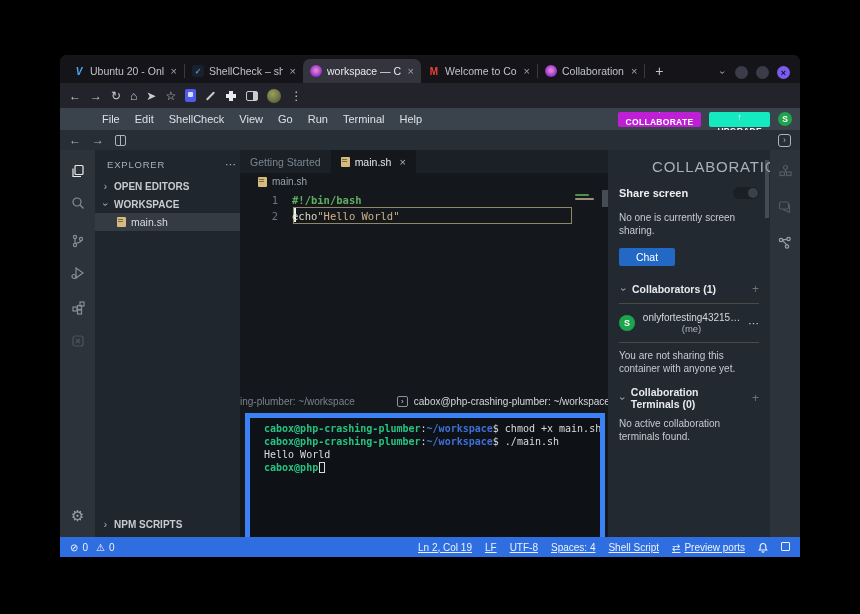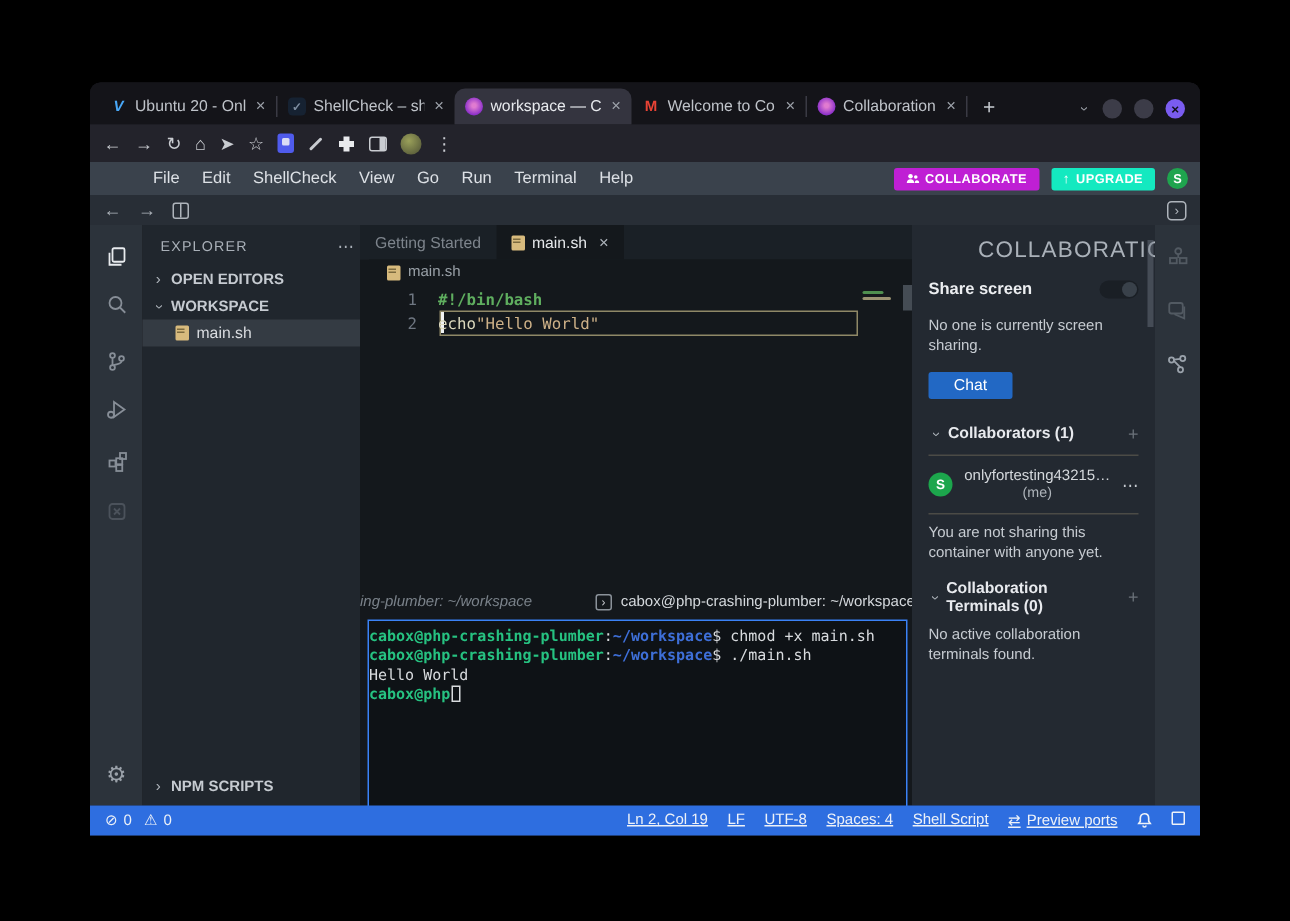--- a/index.html
+++ b/index.html
@@ -52,21 +52,21 @@
   .sidebaricon:after { content:""; position:absolute; right:0; top:0; width:4px; height:8px; background:#c9ccd1; }
   .bavatar { width:14px; height:14px; border-radius:50%;
     background:radial-gradient(circle at 40% 35%, #9aa05a, #4c4f34); }
 
   
   #menubar { position:absolute; left:0; top:53px; right:0; height:22px; background:#3a424c;
     display:flex; align-items:center; gap:15px; padding-left:42px; font-size:11px; color:#dde1e6; }
   #menubar .mi { cursor:default; }
   #mbright { margin-left:auto; display:flex; align-items:center; gap:8px; padding-right:8px; }
   .pillbtn { height:15px; border-radius:2px; font-size:8.5px; font-weight:bold; color:#fff;
-    display:flex; align-items:center; gap:4px; padding:0 8px; letter-spacing:.3px; }
+    display:flex; align-items:center; gap:4px; padding:0 8px; letter-spacing:.3px;flex-direction:column; }
   #collabbtn { background:#bf1fd4; }
   #upgradebtn { background:#14e9c0; }
   .uparrow { font-size:9px; }
   #topavatar { width:14px; height:14px; border-radius:50%; background:#1fa44e; color:#fff;
     font-size:8.5px; font-weight:bold; display:flex; align-items:center; justify-content:center; }
 
   
   #navrow { position:absolute; left:0; top:75px; right:0; height:20px; background:#282e36;
     display:flex; align-items:center; gap:11px; padding:0 9px; color:#aeb4bb; font-size:12px; }
   .splitbox { width:11px; height:11px; border:1px solid #aeb4bb; border-radius:2px; position:relative; }
@@ -125,27 +125,27 @@
   #cursor { position:absolute; left:54px; top:18px; width:1.5px; height:14px; background:#f0f2f4; }
   #minimap { position:absolute; right:7px; top:2px; width:29px; height:60px; }
   .mmline { height:2px; margin:2px 3px; border-radius:1px; }
   .mm1 { background:#4f8f4f; width:14px; }
   .mm2 { background:#9a9272; width:19px; }
   #escroll { position:absolute; right:0; top:0; width:6px; height:17px; background:#454c54; }
 
   
   #termtabs { position:absolute; left:0; top:240px; right:0; height:22px; background:#14181c;
     display:flex; align-items:center; font-size:10px; color:#7a828a; overflow:hidden; }
-  #termpartial { white-space:nowrap; flex:none;font-style:italic; }
+  #termpartial { white-space:nowrap; flex:none; }
   #termactive { display:flex; align-items:center; gap:6px; margin-left:42px; color:#d4d8dc; white-space:nowrap; }
   .termico { width:11px; height:11px; border:1px solid #8b929a; border-radius:2px; color:#c9ccd1;
     font-size:8px; display:flex; align-items:center; justify-content:center; flex:none; }
   #termbody { position:absolute; left:0; top:262px; right:0; bottom:0; background:#14181c; }
   #termbox { position:absolute; left:5px; right:3px; top:1px; height:140px; background:#0e1216;
-    border:1px solid #3b82f6; padding:4px 0; font-family:"DejaVu Sans Mono", monospace;
+    border:5px solid #3b82f6; padding:4px 14px; font-family:"DejaVu Sans Mono", monospace;
     font-size:10px; line-height:13px; color:#d8dbde; white-space:pre; overflow:hidden; }
   .tgreen { color:#26c281; font-weight:bold; }
   .tblue { color:#3e6fd8; font-weight:bold; }
   .blockcursor { display:inline-block; width:6px; height:11px; border:1px solid #d8dbde;
     vertical-align:-2px; margin-left:1px; }
 
   
   #collab { position:absolute; right:30px; top:0; bottom:0; width:162px; background:#232931;
     color:#c6cbd1; padding:8px 11px; font-size:10.5px; }
   #collabtitle { font-size:15px; letter-spacing:.8px; color:#aab1b9; margin-bottom:12px;margin-left:33px; }

